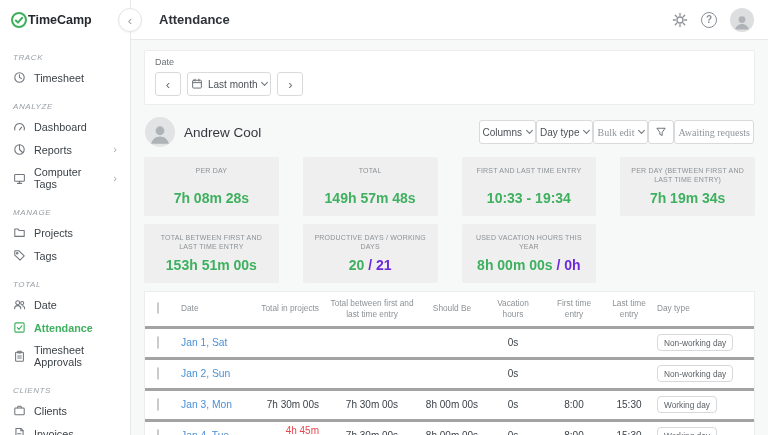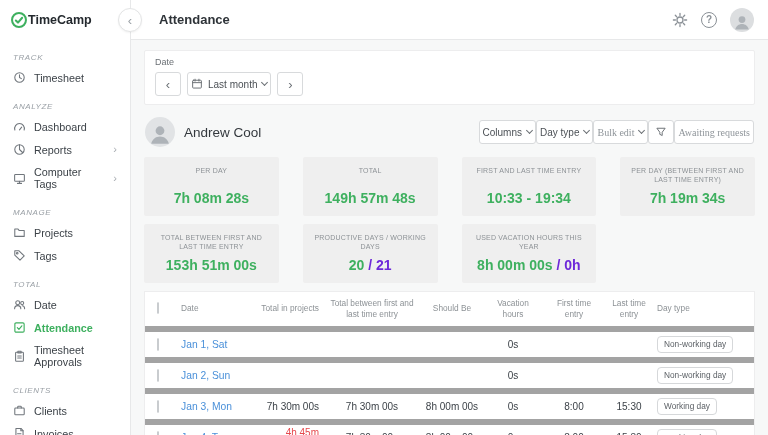--- a/index.html
+++ b/index.html
@@ -46,21 +46,21 @@
 
   
   .cards { display:grid; grid-template-columns:repeat(4,1fr); gap:24px; margin-bottom:8px; }
   .card { background:#efefef; border-radius:2px; padding:9px 8px 10px; text-align:center; display:flex; flex-direction:column; justify-content:space-between; min-height:52px; }
   .card-label { font-size:7px; color:#8d9296; letter-spacing:.2px; line-height:1.35; text-transform:uppercase; }
   .card-value { font-size:14px; font-weight:bold; color:#3eb05f; margin-top:5px; white-space:nowrap; }
   .card-suffix { color:#6d28d9; }
 
   
   .table-card { background:#fff; border:1px solid #ededee; }
-  .trow { display:grid; grid-template-columns:24px 70px 76px 98px 62px 60px 62px 48px 1fr; align-items:center; padding:0 8px; min-height:31px; border-top:6px solid #a3a3a3; font-size:10px; color:#3c4248; }
+  .trow { display:grid; grid-template-columns:24px 70px 76px 98px 62px 60px 62px 48px 1fr; align-items:center; padding:0 8px; min-height:31px; border-top:3px solid #a3a3a3; font-size:10px; color:#3c4248; }
   .trow.thead { border-top:none; min-height:34px; font-size:8.3px; color:#8d9296; line-height:1.3; }
   .cell { padding:2px 4px; }
   .c-r { text-align:right; }
   .c-c { text-align:center; }
   .cb { width:11px; height:11px; border:1px solid #c9cccf; border-radius:2px; background:#fff; cursor:pointer; }
   .date-link { color:#4a90d9; font-size:10.3px; text-decoration:none; cursor:pointer; }
   .warn { color:#e5484d; }
   .add-link { color:#4a90d9; margin-left:5px; cursor:pointer; }
   .badge { display:inline-block; border:1px solid #d6d8da; border-radius:4px; background:#fff; padding:2.5px 6px; font-size:8.3px; color:#5c6166; white-space:nowrap; cursor:pointer; }
 

